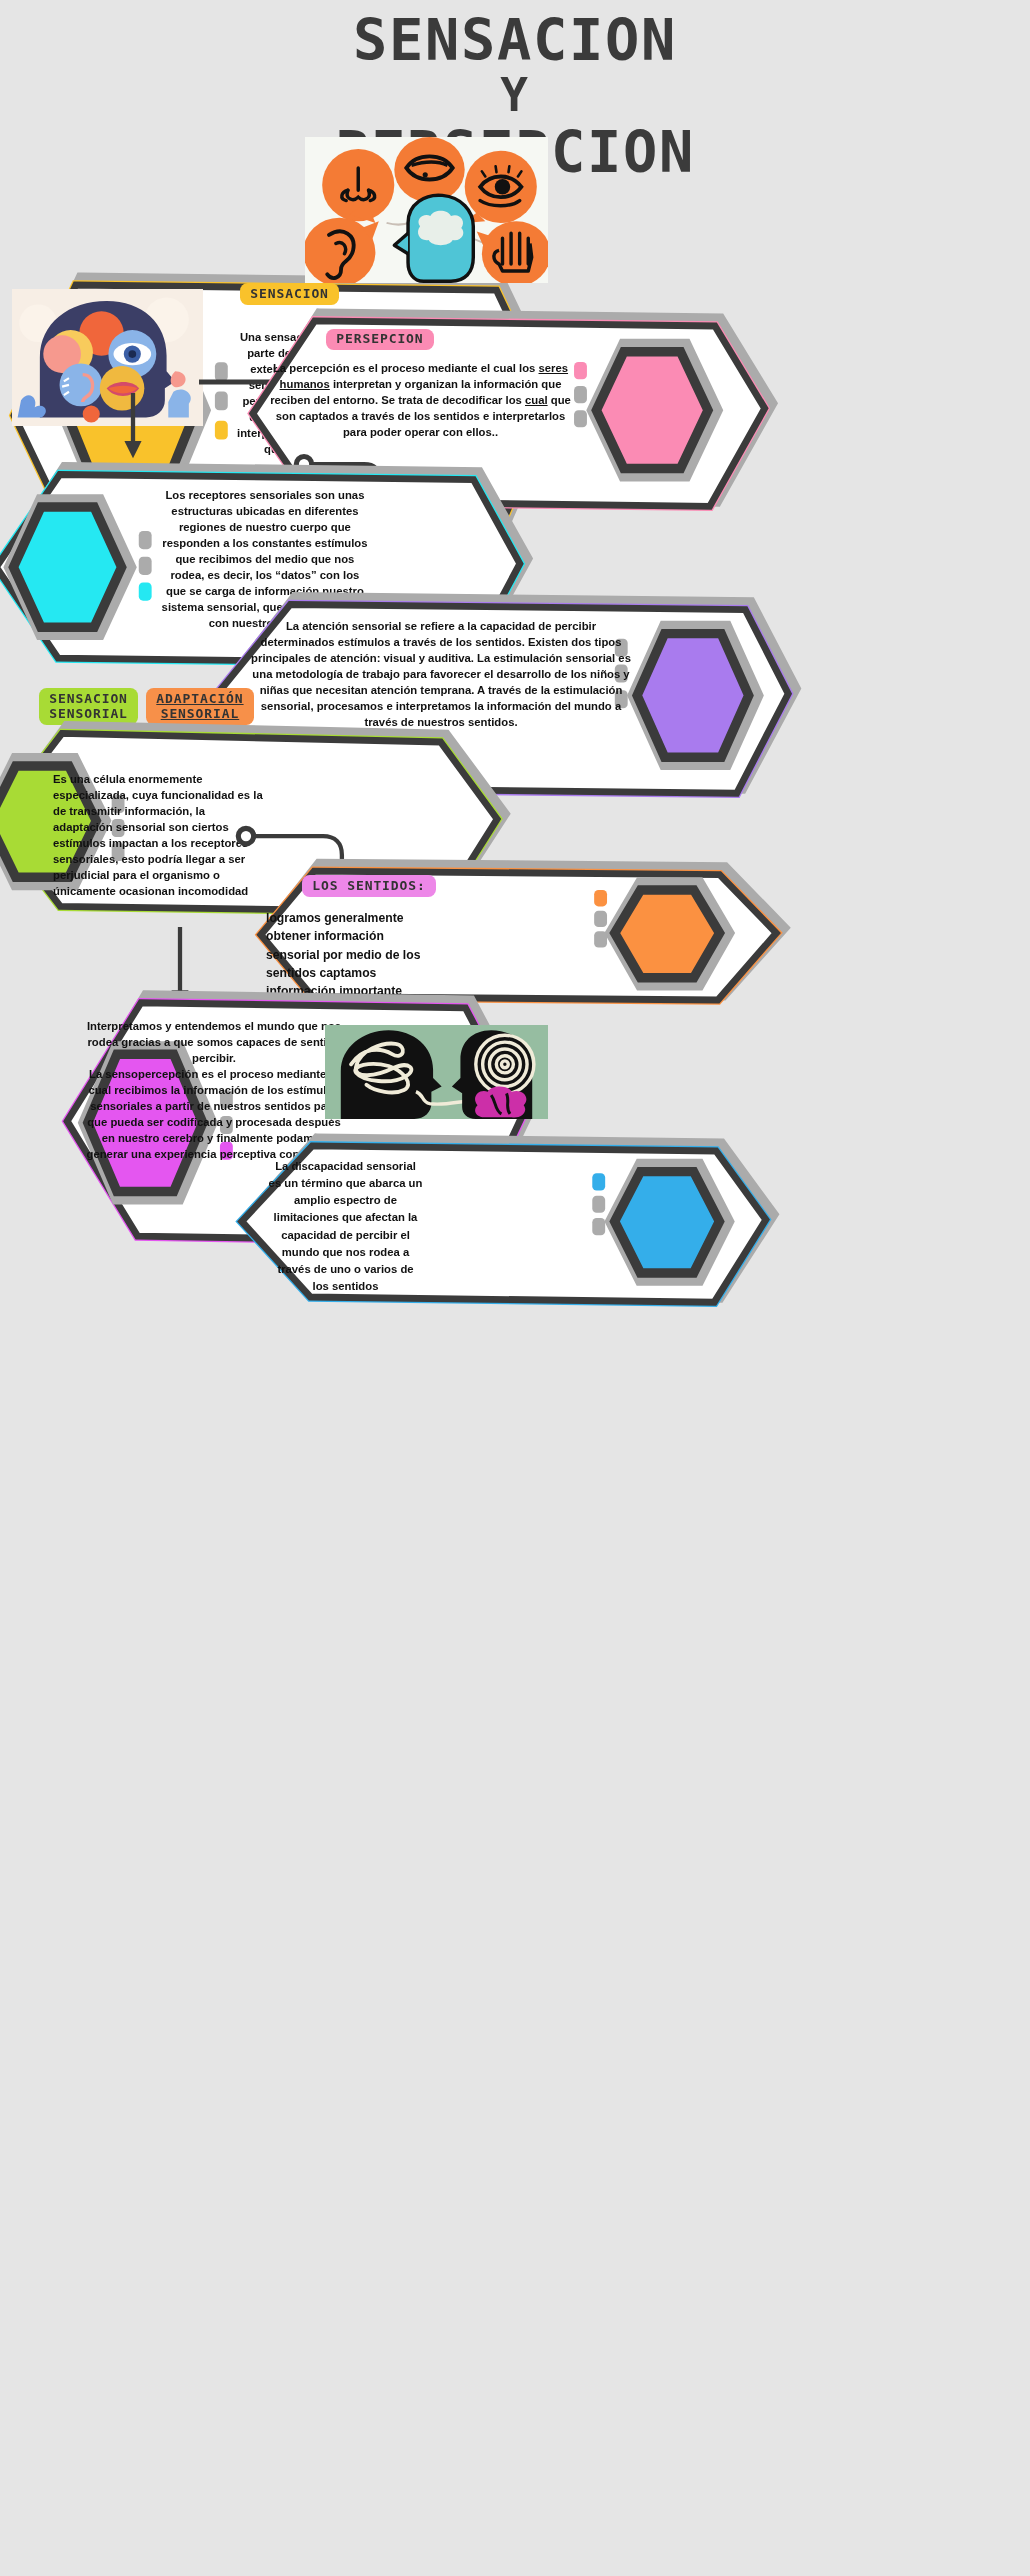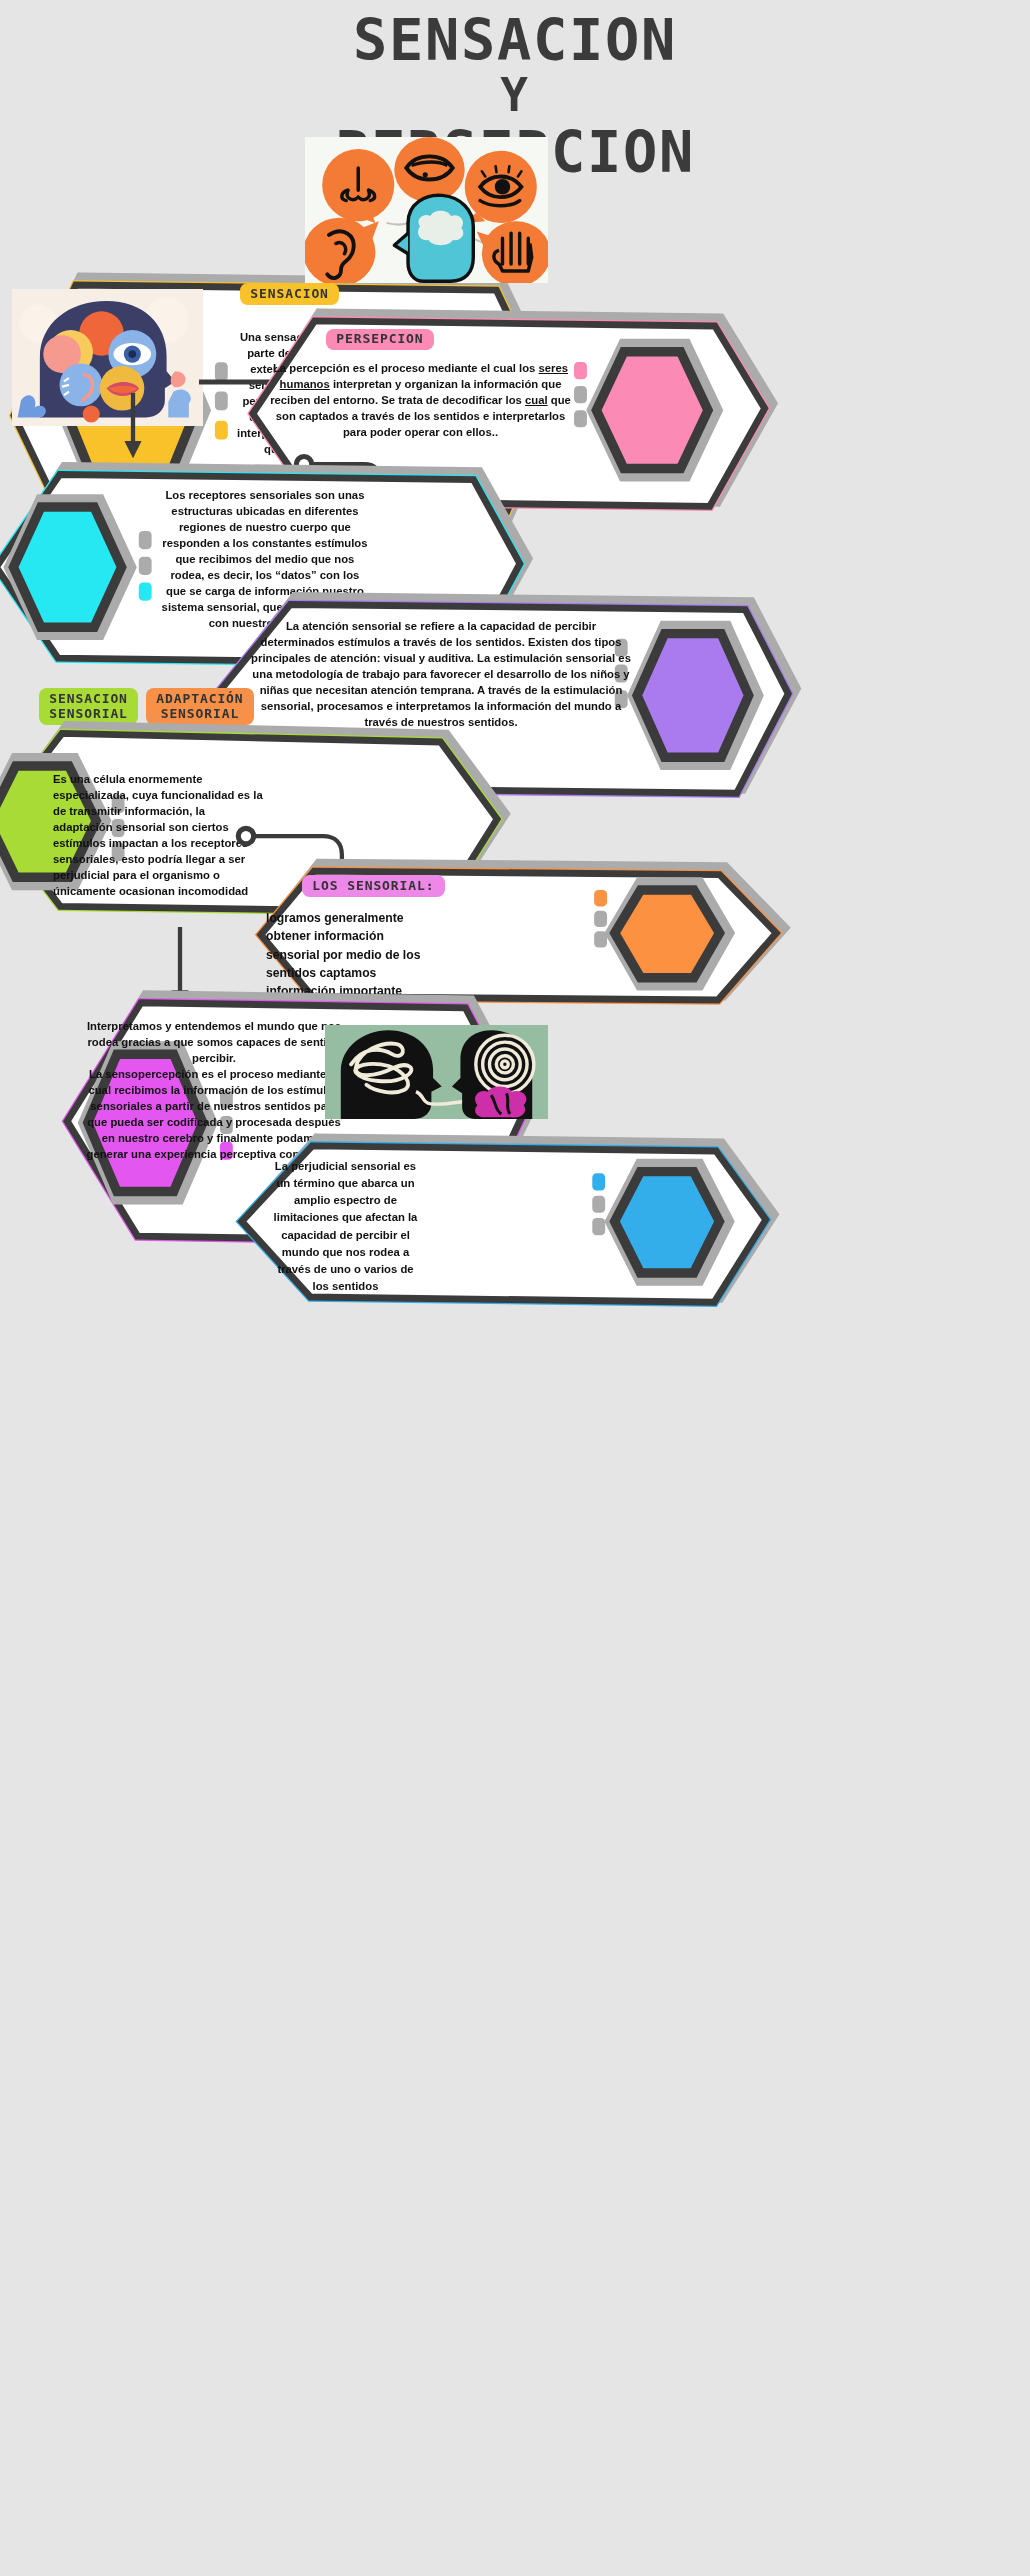--- a/index.html
+++ b/index.html
@@ -212,21 +212,21 @@
       <polygon points="540,52 606,52 638,124 606,196 540,196 508,124" fill="#A97BEE" stroke="#3B3B3B" stroke-width="11"></polygon>
       <rect x="482" y="58" width="15" height="21" rx="5" fill="#ABABAB"></rect>
       <rect x="482" y="88" width="15" height="21" rx="5" fill="#ABABAB"></rect>
       <rect x="482" y="118" width="15" height="21" rx="5" fill="#ABABAB"></rect>
     </svg>
     <div class="body" style="left:50px; top:29px; width:380px; text-align:center;">La atención sensorial se refiere a la capacidad de percibir determinados estímulos a través de los sentidos. Existen dos tipos principales de atención: visual y auditiva. La estimulación sensorial es una metodología de trabajo para favorecer el desarrollo de los niños y niñas que necesitan atención temprana. A través de la estimulación sensorial, procesamos e interpretamos la información del mundo a través de nuestros sentidos.</div>
   </div>
 
   <div class="pill" style="left:39px; top:688px; background:#A8DB35; font-size:13px;">SENSACION
 SENSORIAL</div>
-  <div class="pill" style="left:146px; top:688px; background:#F79049; font-size:13px;">ADAPTACIÓN
+  <div class="pill" style="left:146px; top:688px; background:#F79049; font-size:13px;text-decoration:underline;">ADAPTACIÓN
 SENSORIAL</div>
 
   <div class="card" style="left:-19px; top:718px; width:532px; height:197px;">
     <svg width="532" height="197" viewBox="0 0 620 230">
       <polygon points="100,10 542,20 610,112 540,220 96,214 24,114" fill="none" stroke="#ABABAB" stroke-width="13"></polygon>
       <polygon points="94,18 536,28 602,118 534,226 92,220 16,120" fill="none" stroke="#A8DB35" stroke-width="11"></polygon>
       <polygon points="94,18 536,28 602,118 534,226 92,220 16,120" fill="#ffffff" stroke="#3B3B3B" stroke-width="8"></polygon>
       <polygon points="40,48 108,48 144,120 108,194 40,194 4,120" fill="none" stroke="#ABABAB" stroke-width="14"></polygon>
       <polygon points="40,56 102,56 134,120 102,186 40,186 8,120" fill="#A8DB35" stroke="#3B3B3B" stroke-width="11"></polygon>
       <rect x="152" y="90" width="15" height="21" rx="5" fill="#ABABAB"></rect>
@@ -246,21 +246,21 @@
     <svg width="536" height="142" viewBox="0 0 624 165">
       <polygon points="76,6 548,10 616,80 546,158 72,154 16,82" fill="none" stroke="#ABABAB" stroke-width="13"></polygon>
       <polygon points="70,14 542,18 608,86 540,164 68,160 8,88" fill="none" stroke="#FB9141" stroke-width="11"></polygon>
       <polygon points="70,14 542,18 608,86 540,164 68,160 8,88" fill="#ffffff" stroke="#3B3B3B" stroke-width="8"></polygon>
       <polygon points="450,28 518,28 552,86 518,146 450,146 416,86" fill="none" stroke="#ABABAB" stroke-width="14"></polygon>
       <polygon points="450,36 512,36 542,86 512,138 450,138 420,86" fill="#FB9141" stroke="#3B3B3B" stroke-width="11"></polygon>
       <rect x="396" y="36" width="15" height="19" rx="5" fill="#FB9141"></rect>
       <rect x="396" y="60" width="15" height="19" rx="5" fill="#ABABAB"></rect>
       <rect x="396" y="84" width="15" height="19" rx="5" fill="#ABABAB"></rect>
     </svg>
-    <div class="pill" style="left:48px; top:16.3px; background:#ED87E8;">LOS SENSORIAL:</div>
+    <div class="pill" style="left:48px; top:16.3px; background:#ED87E8;">LOS SENTIDOS:</div>
     <div class="body" style="left:12px; top:50px; width:163px; text-align:left; font-size:12.2px; line-height:1.5;">logramos generalmente obtener información sensorial por medio de los sentidos captamos información importante para nosotros mismos.</div>
   </div>
 
   <svg class="conn" style="left:167px; top:927px; width:26px; height:82px;" width="26" height="82" viewBox="0 0 30 96">
     <line x1="15" y1="0" x2="15" y2="76" stroke="#3B3B3B" stroke-width="5"></line>
     <polygon points="15,94 5,74 25,74" fill="#3B3B3B"></polygon>
   </svg>
 
   <div class="card" style="left:50px; top:987px; width:515px; height:258px;">
     <svg width="515" height="258" viewBox="0 0 600 300">
@@ -300,17 +300,17 @@
     <svg width="567" height="172" viewBox="0 0 660 200">
       <polygon points="118,8 588,14 648,96 586,192 114,186 38,98" fill="none" stroke="#ABABAB" stroke-width="13"></polygon>
       <polygon points="112,16 582,22 640,102 580,198 110,192 30,104" fill="none" stroke="#34AEEA" stroke-width="11"></polygon>
       <polygon points="112,16 582,22 640,102 580,198 110,192 30,104" fill="#ffffff" stroke="#3B3B3B" stroke-width="8"></polygon>
       <polygon points="494,38 562,38 596,104 562,172 494,172 460,104" fill="none" stroke="#ABABAB" stroke-width="14"></polygon>
       <polygon points="494,46 556,46 586,104 556,164 494,164 464,104" fill="#34AEEA" stroke="#3B3B3B" stroke-width="11"></polygon>
       <rect x="438" y="48" width="15" height="20" rx="5" fill="#34AEEA"></rect>
       <rect x="438" y="74" width="15" height="20" rx="5" fill="#ABABAB"></rect>
       <rect x="438" y="100" width="15" height="20" rx="5" fill="#ABABAB"></rect>
     </svg>
-    <div class="body" style="left:52px; top:26px; width:155px; text-align:center; line-height:1.52;">La perjudicial sensorial es un término que abarca un amplio espectro de limitaciones que afectan la capacidad de percibir el mundo que nos rodea a través de uno o varios de los sentidos</div>
+    <div class="body" style="left:52px; top:26px; width:155px; text-align:center; line-height:1.52;">La discapacidad sensorial es un término que abarca un amplio espectro de limitaciones que afectan la capacidad de percibir el mundo que nos rodea a través de uno o varios de los sentidos</div>
   </div>
 
 </div>
 
 
 </body></html>

